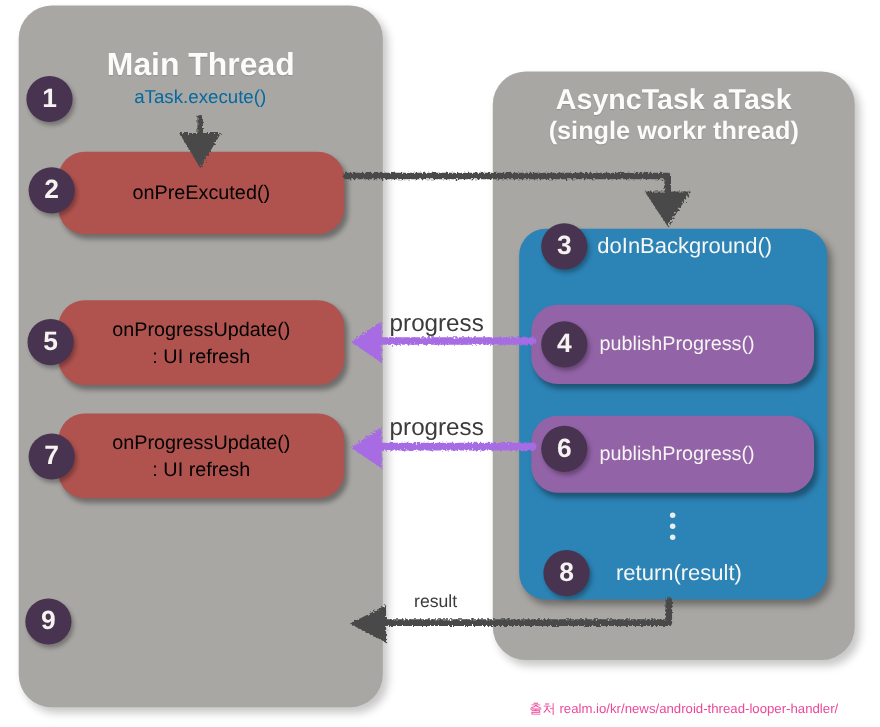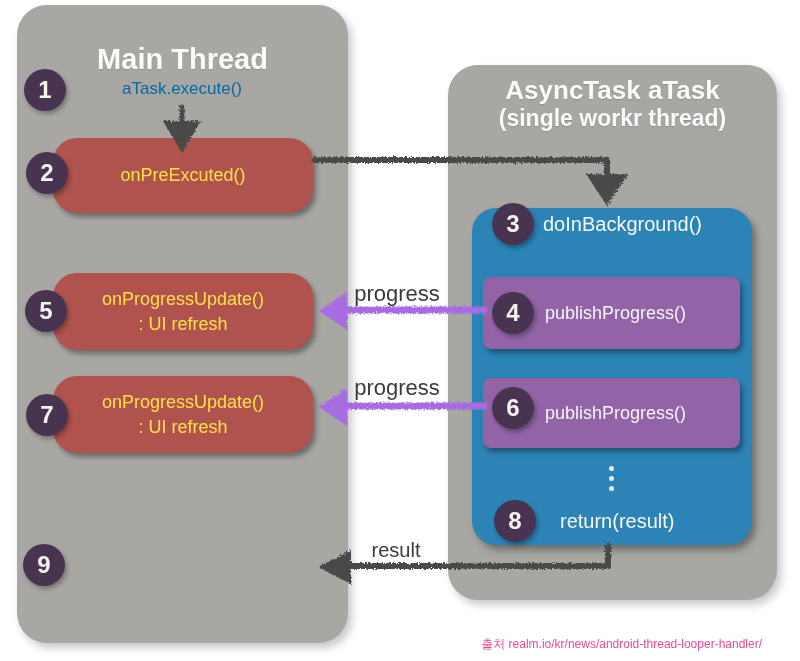--- a/index.html
+++ b/index.html
@@ -52,39 +52,39 @@
   .lbl-doinbackground { left: 543px; top: 213px; font-size: 20px; }
   .lbl-return         { left: 546px; top: 510px; font-size: 20px; margin-left: 14px; }
 
   
   .red-box {
     position: absolute;
     left: 53px; width: 260px;
     background: #b0534f;
     border-radius: 24px;
     box-shadow: 3px 4px 5px rgba(0,0,0,0.35);
-    color: #fde047;
+    color: #000000;
     font-size: 18px;
     display: flex; flex-direction: column;
     align-items: center; justify-content: center;
     text-align: center;
     line-height: 25px;
     z-index: 3;
   }
   .box-step2 { top: 138px; height: 75px; }
   .box-step5 { top: 273px; height: 77px; }
   .box-step7 { top: 376px; height: 77px; }
   .box-step9 { top: 527px; height: 76px; }
 
   
   .purple-box {
     position: absolute;
     left: 483px; width: 257px;
     background: #9263a7;
-    border-radius: 8px;
+    border-radius: 24px;
     box-shadow: 3px 4px 5px rgba(0,0,0,0.35);
     z-index: 3;
   }
   .box-step4 { top: 277px; height: 72px; }
   .box-step6 { top: 378px; height: 70px; }
   .purple-label {
     position: absolute;
     left: 62px; top: 50%;
     transform: translateY(-50%);
     color: #f7f5f3;
@@ -143,21 +143,21 @@
 
   
   .arrow-label {
     position: absolute;
     color: #3b3b3b;
     text-align: center;
     z-index: 7;
   }
   .lbl-progress-top    { left: 347px; top: 281px; width: 100px; font-size: 22px; }
   .lbl-progress-bottom { left: 347px; top: 375px; width: 100px; font-size: 22px; }
-  .lbl-result          { left: 356px; top: 539px; width: 80px;  font-size: 20px; }
+  .lbl-result          { left: 356px; top: 539px; width: 80px;  font-size: 16px; }
 
   
   .caption {
     position: absolute;
     right: 38px; top: 636px;
     font-size: 12px;
     color: #ec4899;
     z-index: 7;
   }
 </style>

